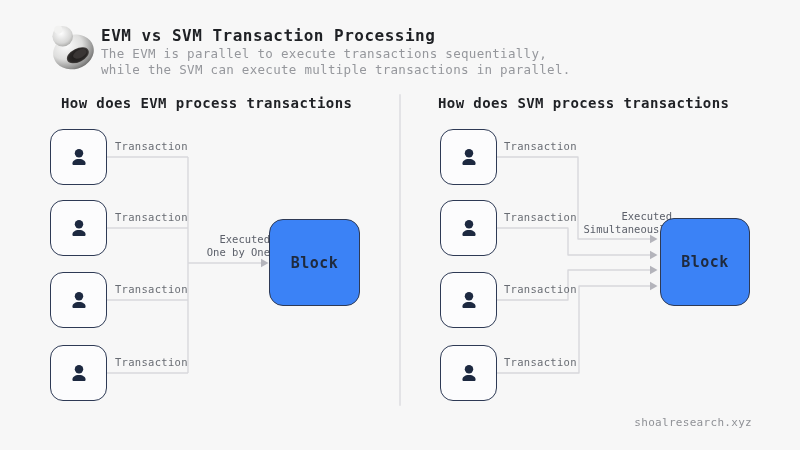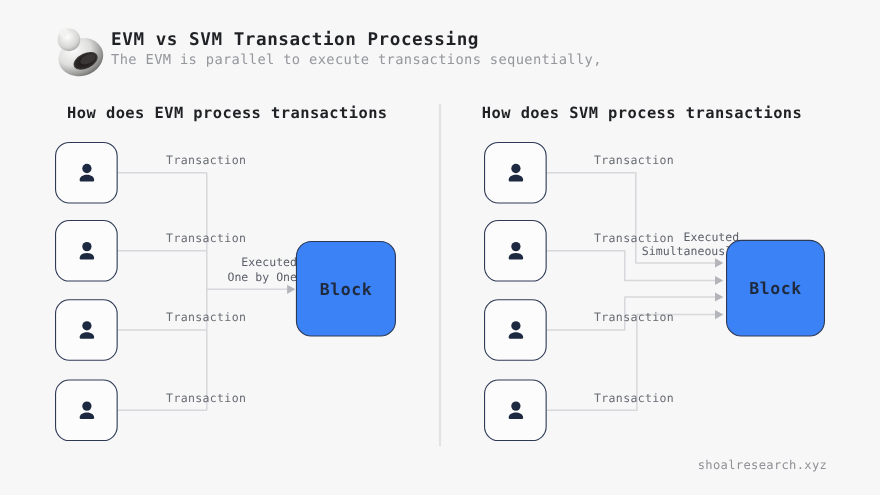--- a/index.html
+++ b/index.html
@@ -58,21 +58,21 @@
   }
   .col-evm { left: 50px; }
   .col-svm { left: 440px; }
   .row-1 { top: 129px; }
   .row-2 { top: 200px; }
   .row-3 { top: 272px; }
   .row-4 { top: 345px; }
 
   .tx-label {
     font-size: 10.5px; color: #686c73; letter-spacing: 0.3px;
-    white-space: nowrap; z-index: 2; margin-left: 36px;
+    white-space: nowrap; z-index: 2;
   }
   .tx-evm { left: 115px; }
   .tx-svm { left: 504px; }
   .tx-row-1 { top: 140px; }
   .tx-row-2 { top: 211px; }
   .tx-row-3 { top: 283px; }
   .tx-row-4 { top: 356px; }
 
   
   .flow-label {
@@ -130,20 +130,21 @@
     </defs>
     <ellipse cx="27" cy="31" rx="21" ry="17.5" transform="rotate(-16 27 31)" fill="url(#shellBody)"></ellipse>
     <circle cx="16" cy="15" r="10.5" fill="url(#shellWhorl)"></circle>
     <circle cx="11.5" cy="8.5" r="4.2" fill="#f2f2f1"></circle>
     <ellipse cx="31.5" cy="34.5" rx="12" ry="7" transform="rotate(-26 31.5 34.5)" fill="url(#shellMouth)"></ellipse>
     <ellipse cx="33.5" cy="33" rx="7.5" ry="4" transform="rotate(-26 33.5 33)" fill="#3a3635"></ellipse>
   </svg>
 
   <div class="abs title">EVM vs SVM Transaction Processing</div>
   <div class="abs subtitle l1">The EVM is parallel to execute transactions sequentially,</div>
+  <div class="abs subtitle l2">while the SVM can execute multiple transactions in parallel.</div>
 
   <div class="abs panel-heading evm">How does EVM process transactions</div>
   <div class="abs panel-heading svm">How does SVM process transactions</div>
 
   <div class="abs divider"></div>
 
   <svg class="abs wires" width="800" height="450" viewBox="0 0 800 450" aria-hidden="true">
 
     <g stroke="#d8d8dc" stroke-width="1.4" fill="none" stroke-linejoin="round">
       <path d="M107 157 H188"></path>

